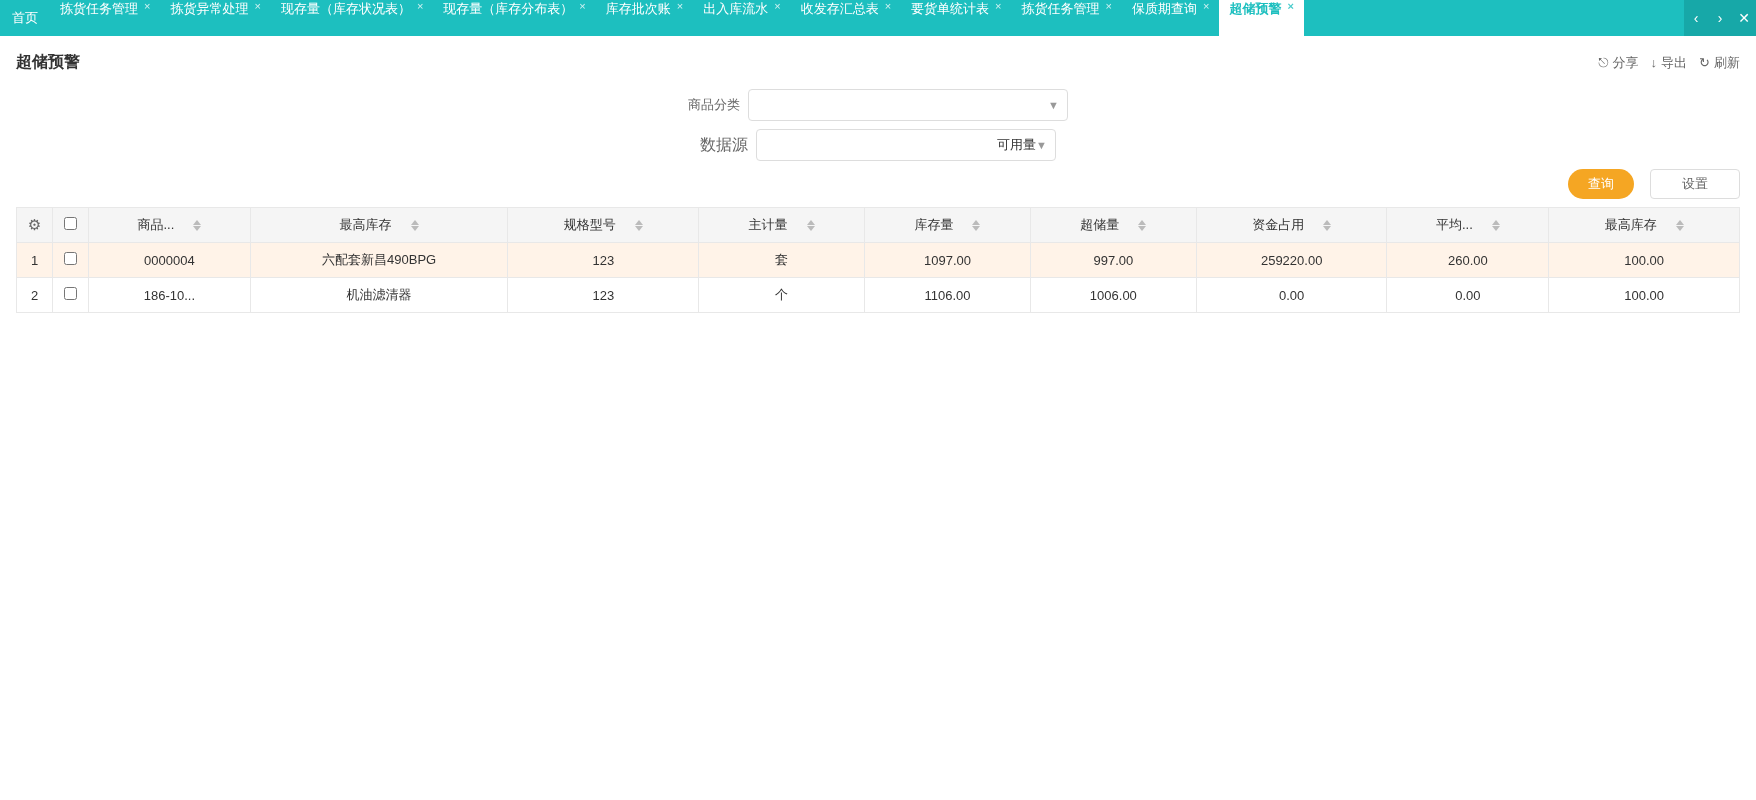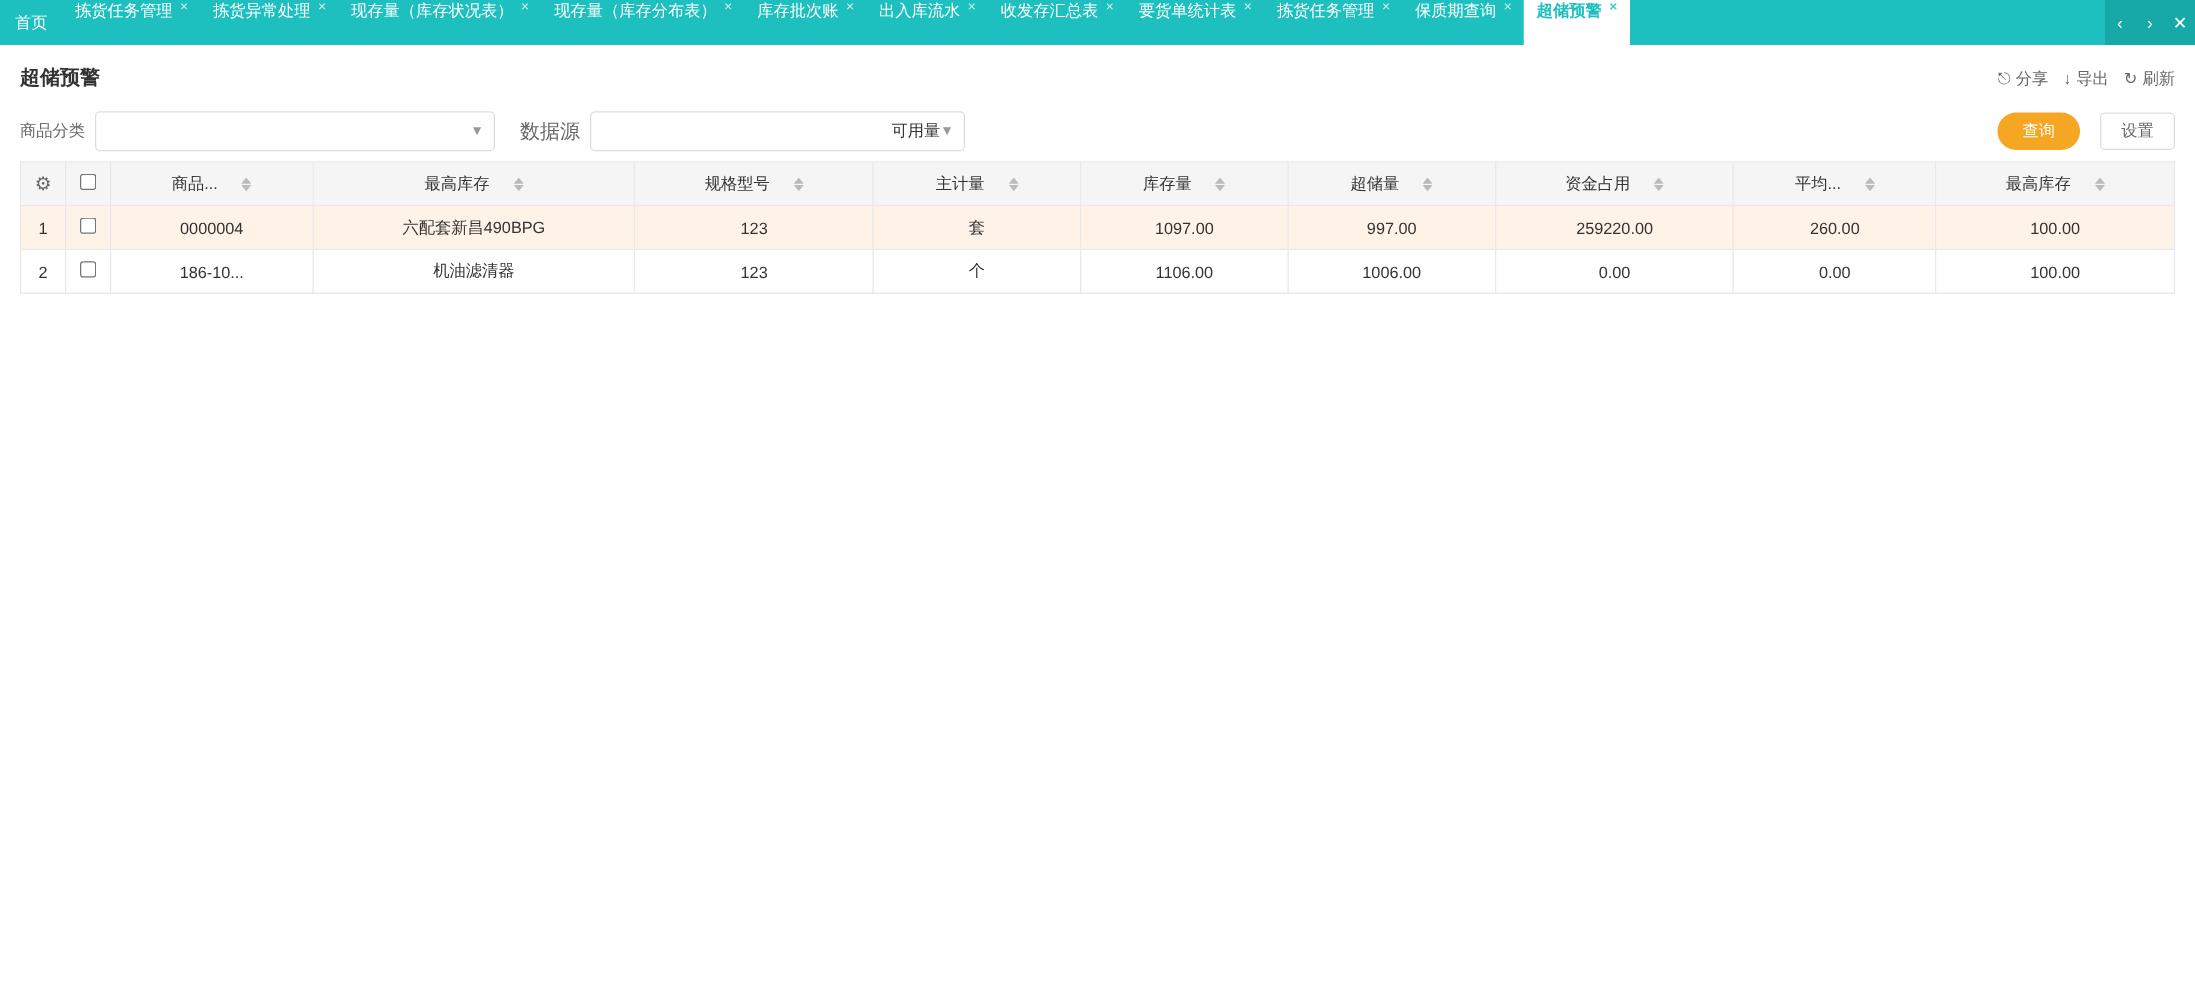--- a/index.html
+++ b/index.html
@@ -143,21 +143,21 @@
       padding: 6px 20px;
       font-size: 13px;
       cursor: pointer;
       margin-left: auto;
     }
     .btn-settings {
       background: #fff;
       color: #666;
       border: 1px solid #ddd;
       border-radius: 4px;
-      padding: 5px 16px;
+      padding: 5px 31px;
       font-size: 13px;
       cursor: pointer;
       margin-left: 8px;
       text-align: center;
     }
 
     
     .data-table {
       width: 100%;
       border-collapse: collapse;
@@ -304,21 +304,21 @@
         <span>↓</span>
         <span>导出</span>
       </button>
       <button class="action-btn">
         <span>↻</span>
         <span>刷新</span>
       </button>
     </div>
   </div>
 
-  <div style="display:flex; align-items:center; gap:20px; margin-bottom:8px;">
+  <div style="display:flex; align-items:center; gap:8px; margin-bottom:8px;flex-direction:column;">
     <div class="filter-item">
       <span class="filter-label">商品分类</span>
       <div class="filter-select" style="width:320px;">
         <span></span>
         <span class="filter-select-arrow">▼</span>
       </div>
     </div>
 
     <div class="filter-item">
       <span class="datasource-label">数据源</span>

